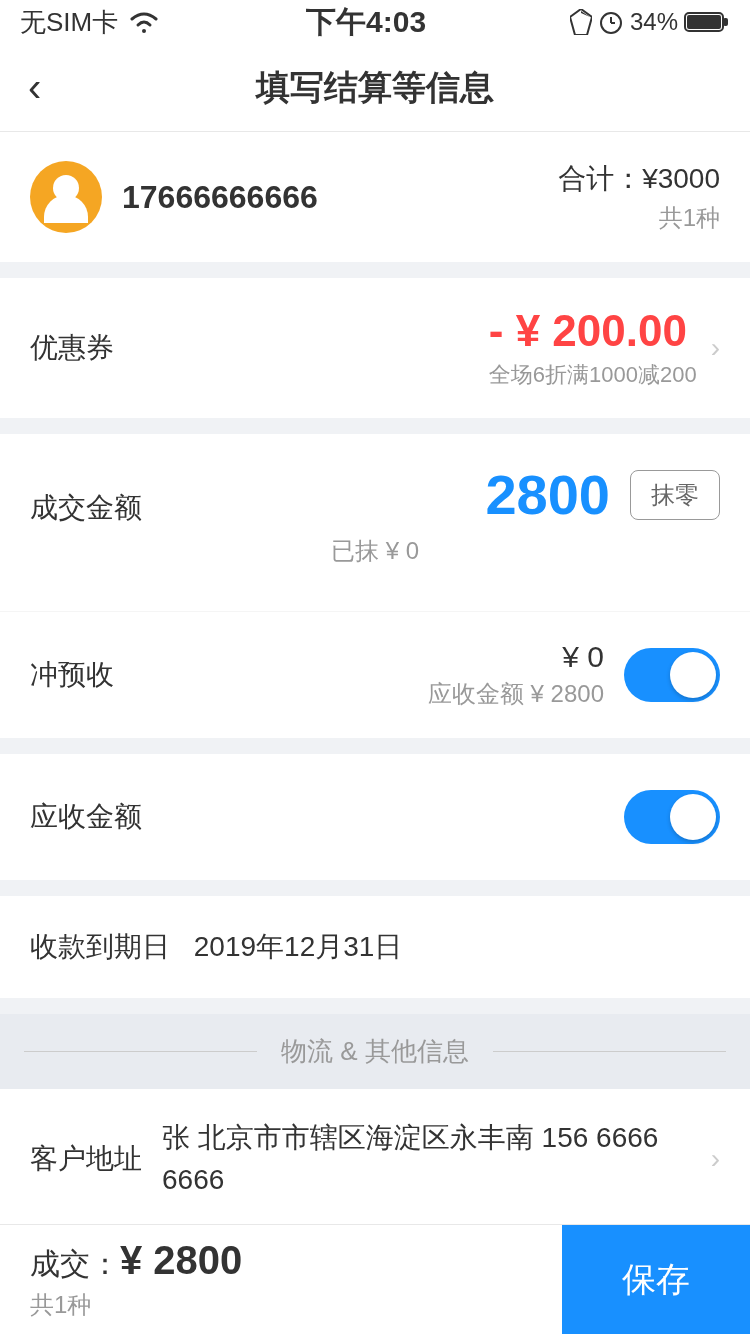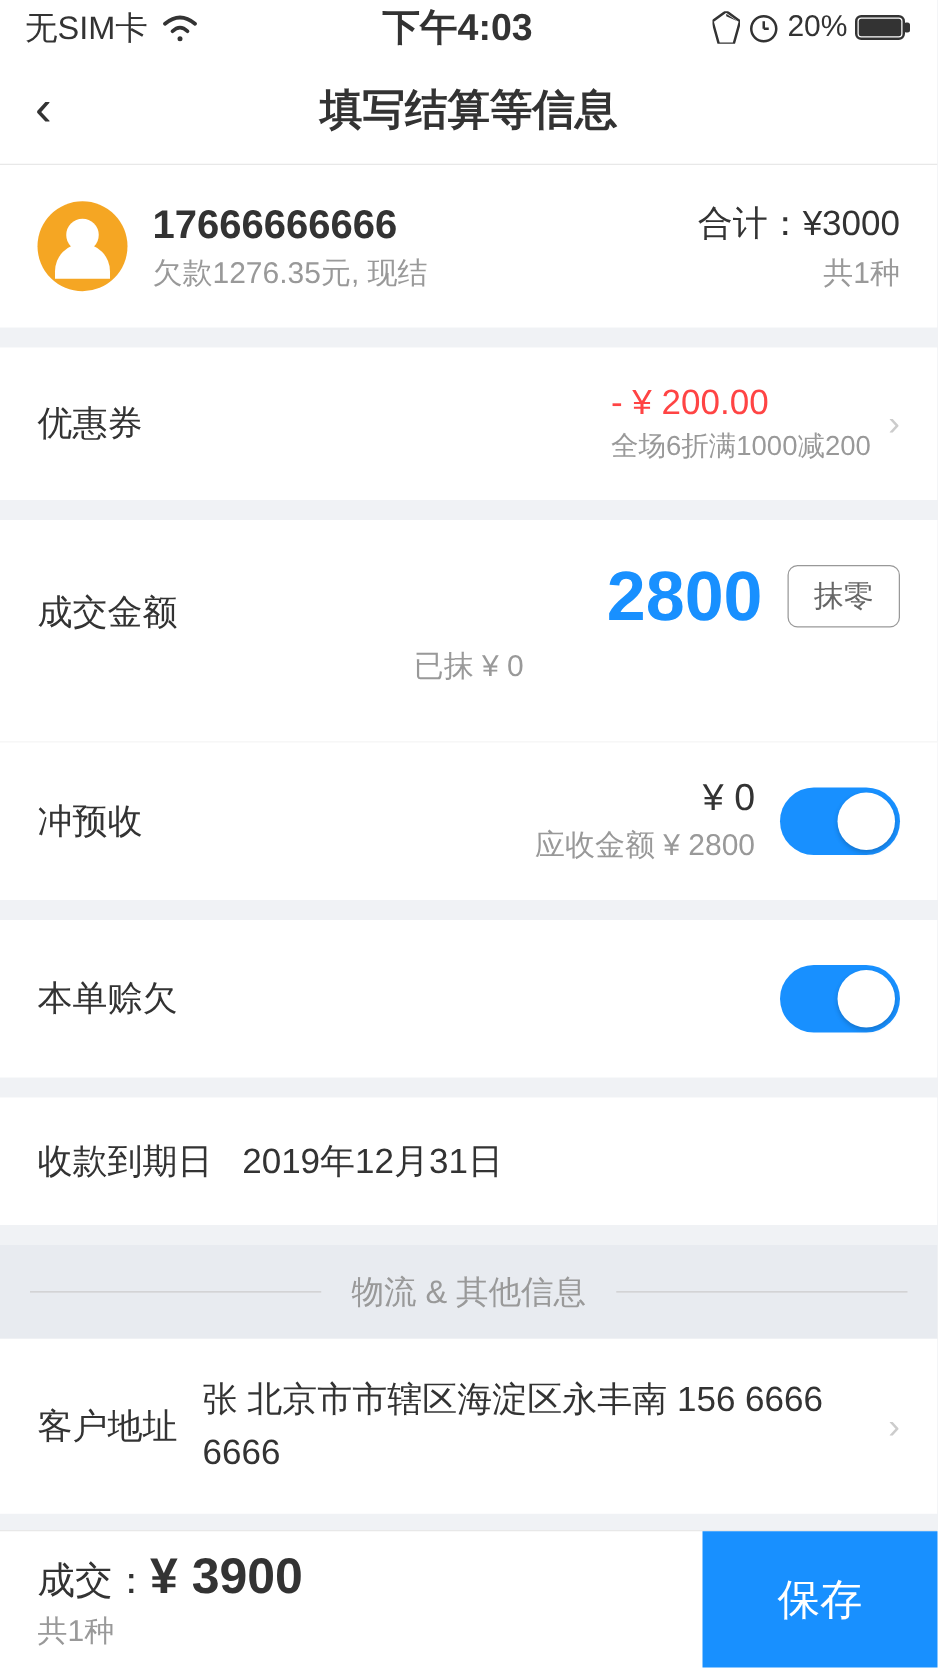--- a/index.html
+++ b/index.html
@@ -130,23 +130,23 @@
     .row-label {
       font-size: 28px;
       color: #333;
     }
     .row-right {
       display: flex;
       align-items: center;
       gap: 14px;
     }
     .coupon-amount {
-      font-size: 28px;
+      font-size: 44px;
       color: #ff4444;
-      font-weight: 400;
+      font-weight: 700;
     }
     .coupon-desc {
       font-size: 22px;
       color: #999;
       margin-top: 4px;
       text-align: right;
     }
     .chevron-right {
       color: #ccc;
       font-size: 28px;
@@ -381,40 +381,39 @@
   <div class="status-right">
     <svg width="22" height="26" viewBox="0 0 22 26">
       <polygon points="11,0 22,8 17,26 5,26 0,8" fill="none" stroke="#333" stroke-width="2"></polygon>
       <polygon points="11,2 20,8 11,4" fill="#333"></polygon>
     </svg>
     <svg width="26" height="26" viewBox="0 0 26 26">
       <circle cx="13" cy="14" r="10" fill="none" stroke="#333" stroke-width="2"></circle>
       <line x1="13" y1="8" x2="13" y2="14" stroke="#333" stroke-width="2"></line>
       <line x1="13" y1="14" x2="17" y2="14" stroke="#333" stroke-width="2"></line>
     </svg>
-    <span>20%</span>
+    <span>34%</span>
     <svg width="46" height="24" viewBox="0 0 46 24">
       <rect x="1" y="3" width="38" height="18" rx="4" ry="4" fill="none" stroke="#333" stroke-width="2"></rect>
       <rect x="39" y="8" width="5" height="8" rx="2" ry="2" fill="#333"></rect>
       <rect x="3" y="5" width="34" height="14" rx="2" ry="2" fill="#333"></rect>
     </svg>
   </div>
 </div>
 
 <div class="nav-bar">
   <span class="nav-back">‹</span>
   <span class="nav-title">填写结算等信息</span>
 </div>
 
 <div class="customer-card">
   <div class="customer-left">
     <div class="avatar-icon"></div>
     <div class="customer-info">
       <div class="phone">17666666666</div>
-      <div class="debt">欠款1276.35元, 现结</div>
     </div>
   </div>
   <div class="customer-right">
     <div class="total-amount">合计：¥3000</div>
     <div class="total-count">共1种</div>
   </div>
 </div>
 
 <div class="section">
   <div class="section-row">
@@ -448,21 +447,21 @@
         <div class="prereceive-amount">¥ 0</div>
         <div class="prereceive-sub">应收金额 ¥ 2800</div>
       </div>
       <div class="toggle"></div>
     </div>
   </div>
 </div>
 
 <div class="debit-section">
   <div class="debit-row">
-    <span class="debit-label">本单赊欠</span>
+    <span class="debit-label">应收金额</span>
     <div class="toggle"></div>
   </div>
 </div>
 
 <div class="duedate-section">
   <div class="duedate-row">
     <span>收款到期日</span>
     <span class="duedate-value">2019年12月31日</span>
   </div>
 </div>
@@ -479,20 +478,20 @@
     <span class="address-value">张 北京市市辖区海淀区永丰南 156 6666 6666</span>
     <span class="chevron-right">›</span>
   </div>
 </div>
 
 <div class="gray-spacer"></div>
 
 <div class="bottom-bar">
   <div class="bottom-summary">
     <div class="bottom-deal">
-      <span>成交：</span><span class="amount">¥ 3900</span>
+      <span>成交：</span><span class="amount">¥ 2800</span>
     </div>
     <div class="bottom-count">共1种</div>
   </div>
   <div class="bottom-buttons">
     <div class="btn-save">保存</div>
   </div>
 </div>
 
 </body></html>

